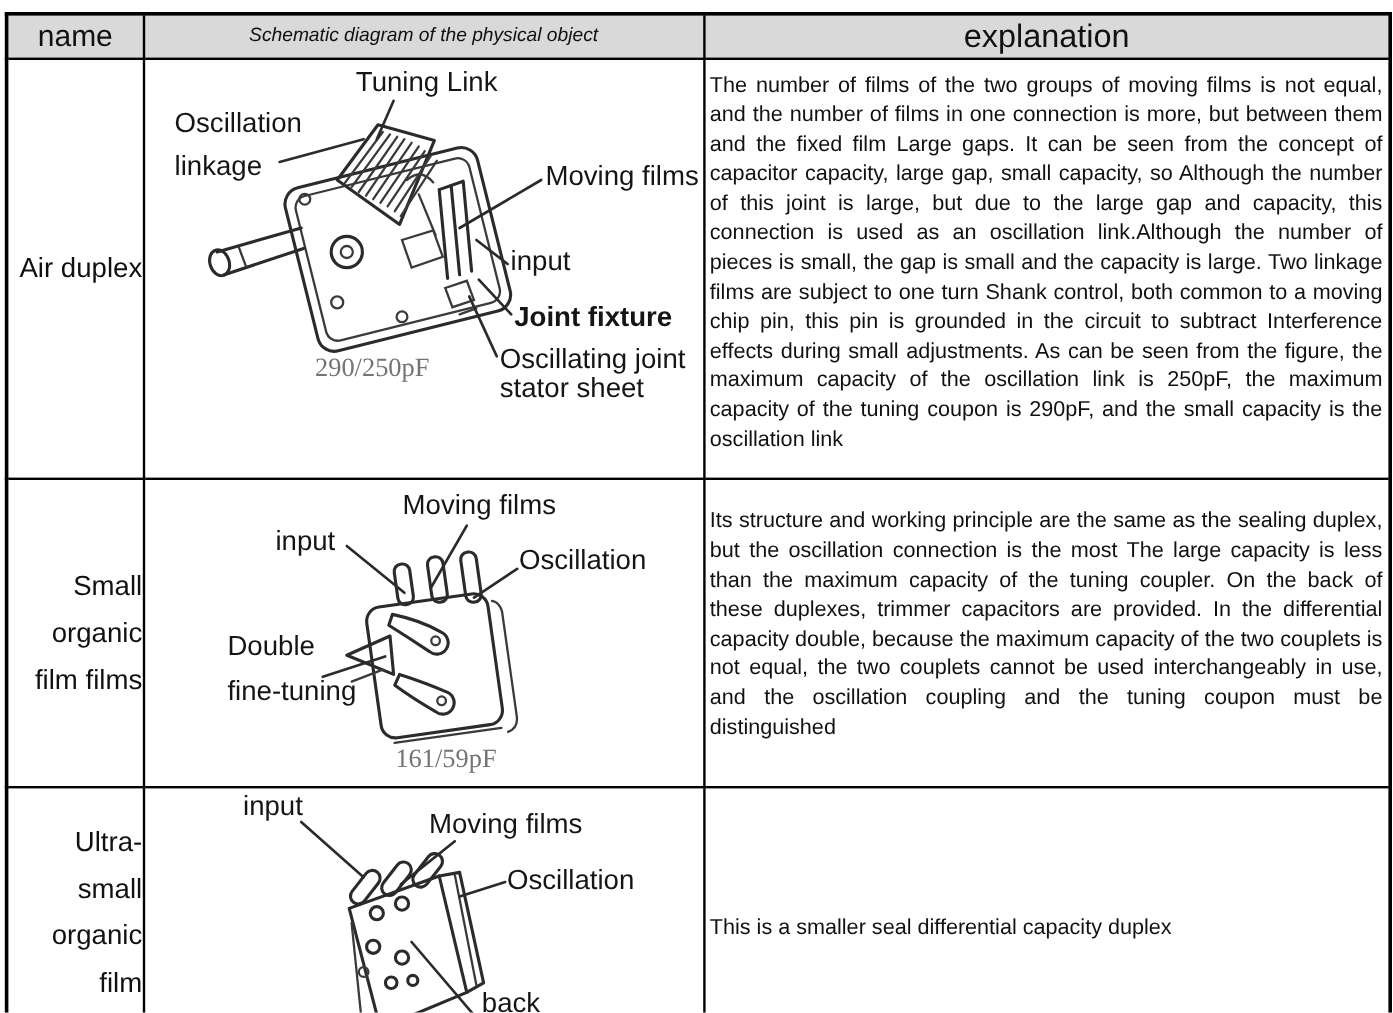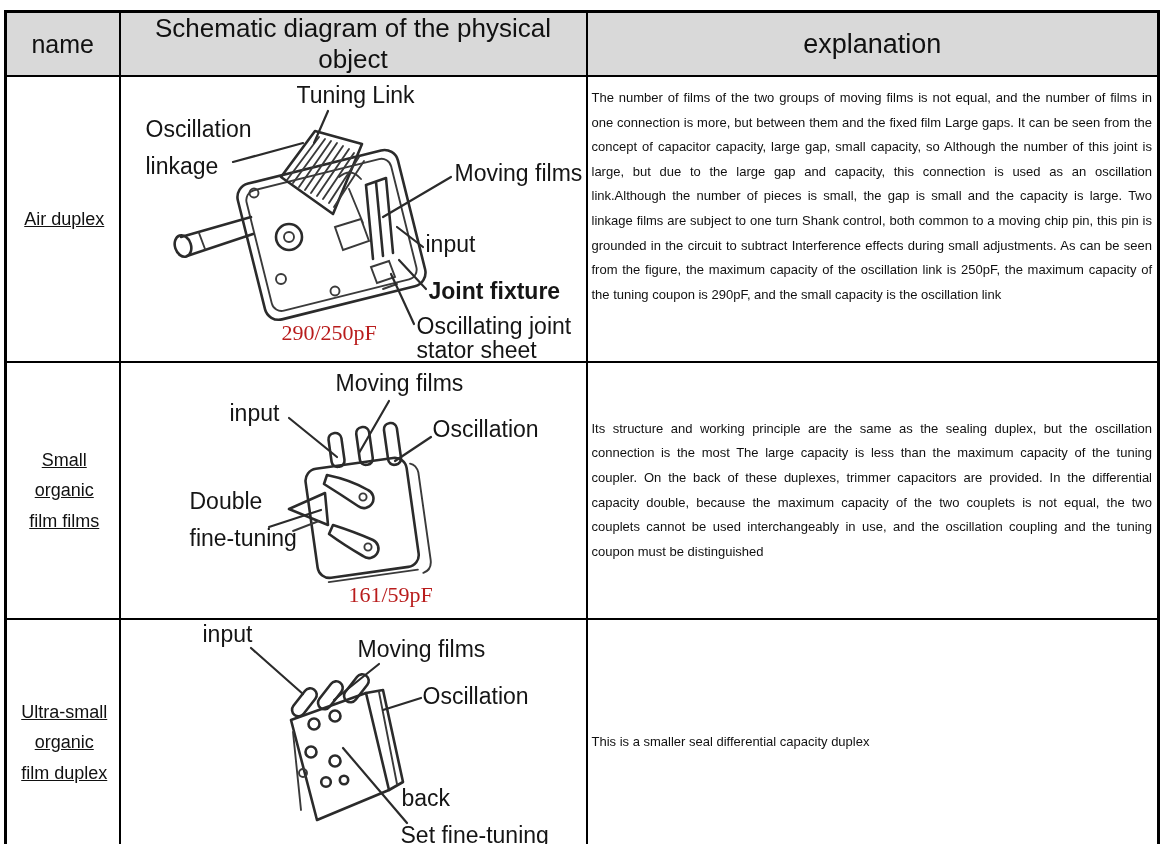--- a/index.html
+++ b/index.html
@@ -5,32 +5,32 @@
   html,body{margin:0;padding:0;background:#fff;}
   #stage{position:relative;width:1161px;height:844px;background:#fff;overflow:hidden;
          font-family:"Liberation Sans","DejaVu Sans",sans-serif;color:#111;}
   table.tbl{position:absolute;left:4px;top:10px;width:1153px;height:828px;
             border-collapse:collapse;table-layout:fixed;background:#fff;}
   .tbl th,.tbl td{border:2px solid #000;padding:0;vertical-align:middle;}
   .tbl{border:3px solid #000;}
   tbody tr + tr td{border-top:6px double #000;}
   th{background:#d9d9d9;font-weight:normal;}
   .h-name{font-size:25px;}
-  .h-schematic{font-size:26px;}
+  .h-schematic{font-size:16px;font-style:italic;}
   .h-expl{font-size:27px;}
-  td.name-cell{font-size:18px;padding-left:3px;text-align:center;line-height:1.7;
-               white-space:pre-line;text-decoration:underline;}
+  td.name-cell{font-size:23px;padding-left:3px;text-align:right;line-height:1.7;
+               white-space:pre-line;}
   td.diagram-cell{position:relative;padding:0;vertical-align:top;}
   .diagram{position:relative;width:100%;height:100%;overflow:hidden;border-radius:21px;}
   .diagram svg{position:absolute;left:0;top:0;}
   .dlabel{position:absolute;font-size:23px;color:#151515;white-space:pre-line;line-height:1.05;}
   .dlabel.wide{line-height:1.6;}
   .caption{position:absolute;font-family:"Liberation Serif","DejaVu Serif",serif;
-           font-size:22px;color:#b91c1c;margin-left:19px;}
-  td.expl-cell{font-size:13px;line-height:24.6px;padding:4px 5px 4px 4px;text-align:justify;}
+           font-size:22px;color:#737373;}
+  td.expl-cell{font-size:18px;line-height:24.6px;padding:4px 5px 20px 4px;text-align:justify;}
   td.expl-top{vertical-align:top;padding-top:9px;}
   td.expl-mid{vertical-align:middle;}
   .art{stroke:#2b2b2b;fill:none;stroke-width:2.6;stroke-linecap:round;stroke-linejoin:round;}
   .art-thin{stroke:#3a3a3a;fill:none;stroke-width:1.9;stroke-linecap:round;}
   .leader{stroke:#2b2b2b;fill:none;stroke-width:2.2;stroke-linecap:round;}
 </style>
 </head>
 <body>
 
 <div id="stage">

